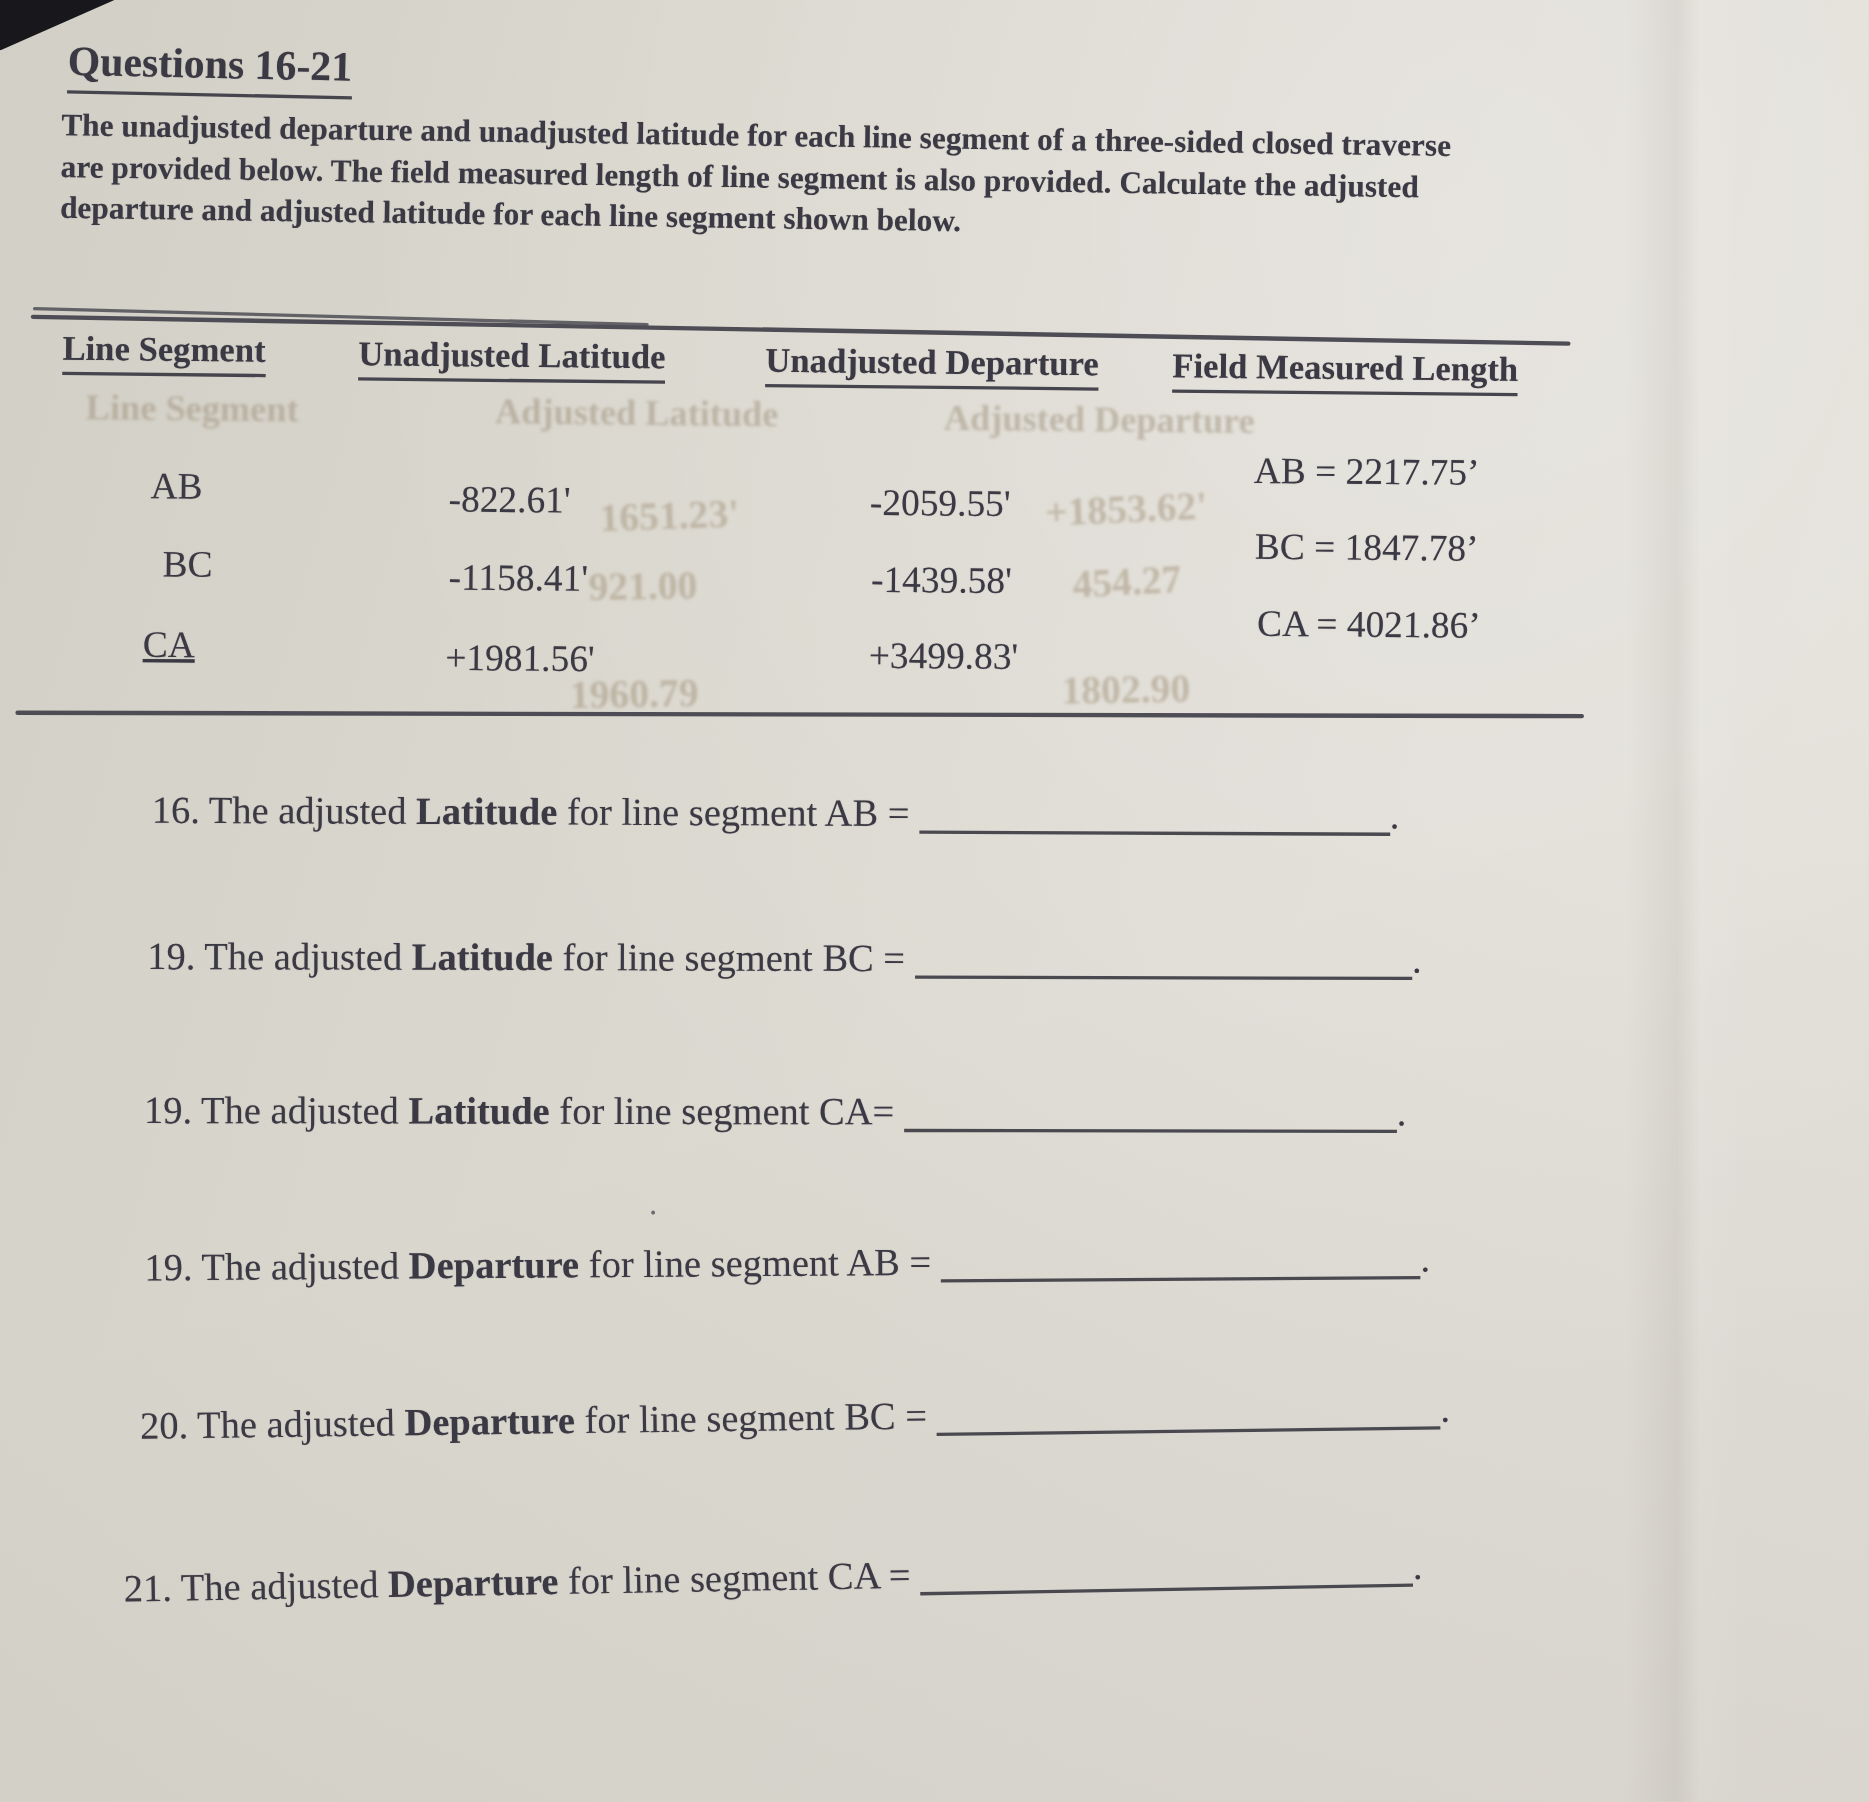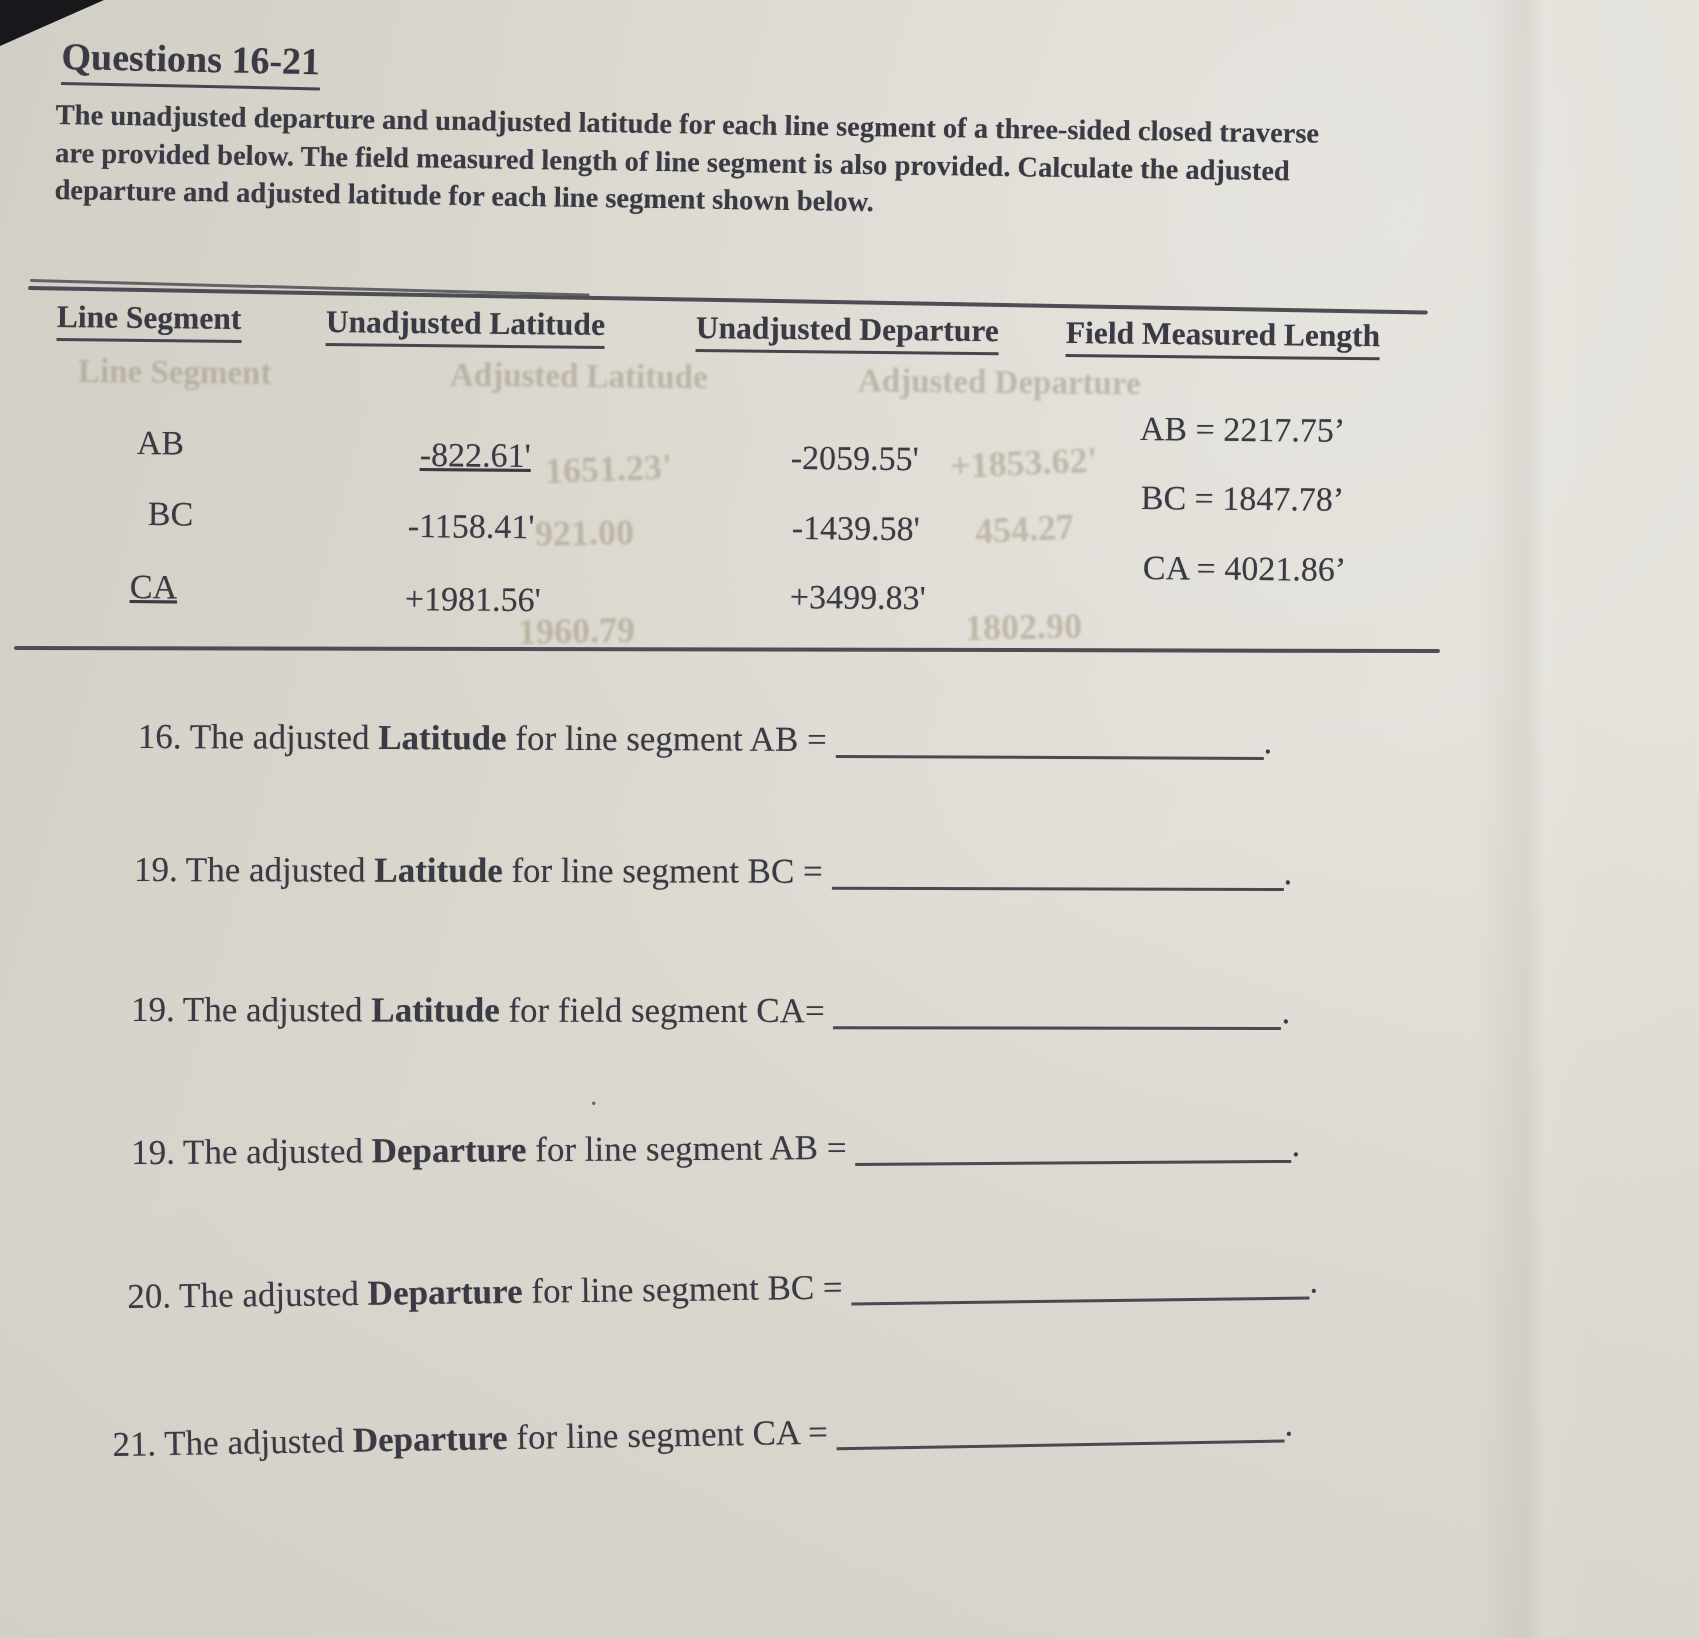--- a/index.html
+++ b/index.html
@@ -27,21 +27,21 @@
   .rule-top-b{left:30px;top:279px;width:560px;height:2.5px;transform:rotate(1.5deg);opacity:.85;}
   .rule-top{left:28px;top:286px;width:1400px;height:3.5px;transform:rotate(1deg);}
   .rule-bottom{left:14px;top:646px;width:1426px;height:4px;transform:rotate(0.12deg);}
   .th{font-size:31.5px;font-weight:bold;border-bottom:3.5px solid #46454e;padding-bottom:3px;
     transform:rotate(0.6deg);transform-origin:left top;}
   .th-seg{left:57px;top:299px;}
   .th-lat{left:326px;top:304px;}
   .th-dep{left:696px;top:310px;}
   .th-len{left:1066px;top:315px;}
   .td{font-size:34px;transform:rotate(0.5deg);transform-origin:left top;}
-  .r0-seg{left:137px;top:424px;} .r0-lat{left:420px;top:436px;text-decoration:underline;} .r0-dep{left:791px;top:439px;} .r0-len{left:1140px;top:410px;}
+  .r0-seg{left:137px;top:424px;} .r0-lat{left:408px;top:436px;} .r0-dep{left:791px;top:439px;} .r0-len{left:1140px;top:410px;}
   .r1-seg{left:148px;top:495px;} .r1-lat{left:408px;top:507px;} .r1-dep{left:792px;top:509px;} .r1-len{left:1141px;top:479px;}
   .r2-seg{left:130px;top:568px;text-decoration:underline;} .r2-lat{left:405px;top:580px;} .r2-dep{left:790px;top:578px;} .r2-len{left:1143px;top:549px;}
   .q{font-size:35px;transform-origin:left top;}
   .q b{font-weight:bold;}
   .blank{display:inline-block;height:40px;border-bottom:3px solid #4a4950;margin-bottom:-7px;}
   .q16{left:138px;top:712px;transform:rotate(0.25deg);} .q16 .blank{width:428px;}
   .q17{left:134px;top:845px;transform:rotate(0.15deg);} .q17 .blank{width:452px;}
   .q18{left:131px;top:985px;transform:rotate(0.1deg);}  .q18 .blank{width:448px;}
   .q19{left:131px;top:1128px;transform:rotate(-0.4deg);} .q19 .blank{width:436px;}
   .q20{left:127px;top:1272px;transform:rotate(-0.75deg);} .q20 .blank{width:458px;}
@@ -112,21 +112,21 @@
 
   <div class="txt q q16">
     <span>16. The adjusted </span><b>Latitude</b><span> for line segment AB = </span><span class="blank"></span><span>.</span>
   </div>
 
   <div class="txt q q17">
     <span>19. The adjusted </span><b>Latitude</b><span> for line segment BC = </span><span class="blank"></span><span>.</span>
   </div>
 
   <div class="txt q q18">
-    <span>19. The adjusted </span><b>Latitude</b><span> for field segment CA= </span><span class="blank"></span><span>.</span>
+    <span>19. The adjusted </span><b>Latitude</b><span> for line segment CA= </span><span class="blank"></span><span>.</span>
   </div>
 
   <div class="txt q q19">
     <span>19. The adjusted </span><b>Departure</b><span> for line segment AB = </span><span class="blank"></span><span>.</span>
   </div>
 
   <div class="txt q q20">
     <span>20. The adjusted </span><b>Departure</b><span> for line segment BC = </span><span class="blank"></span><span>.</span>
   </div>
 

